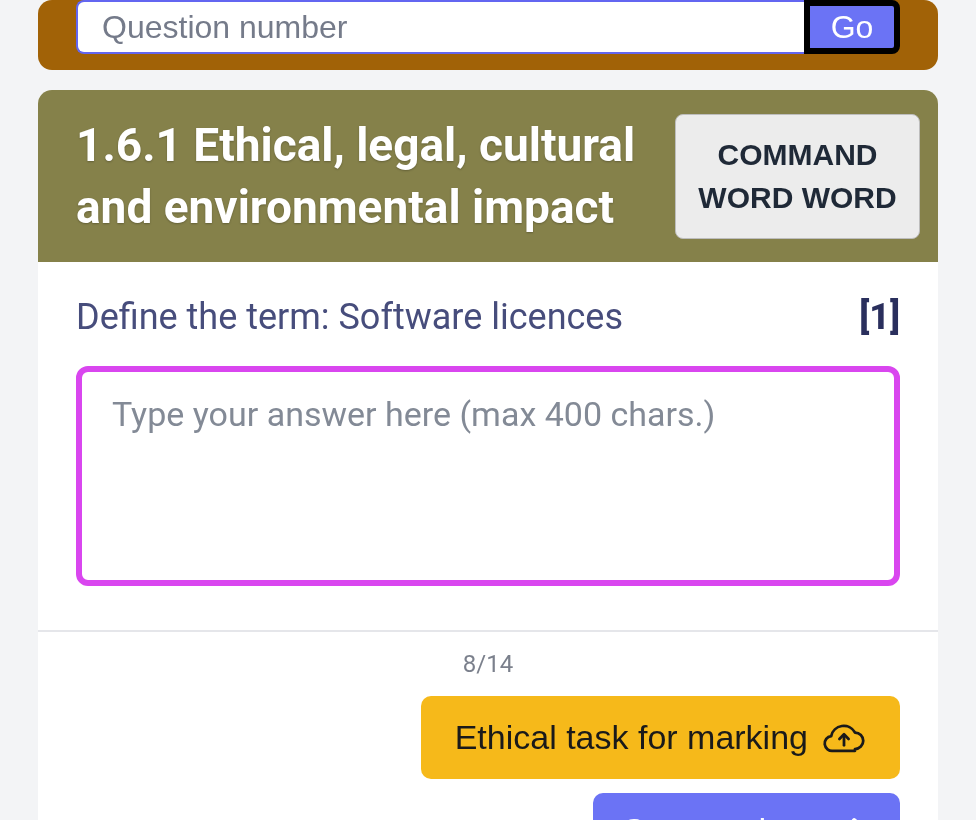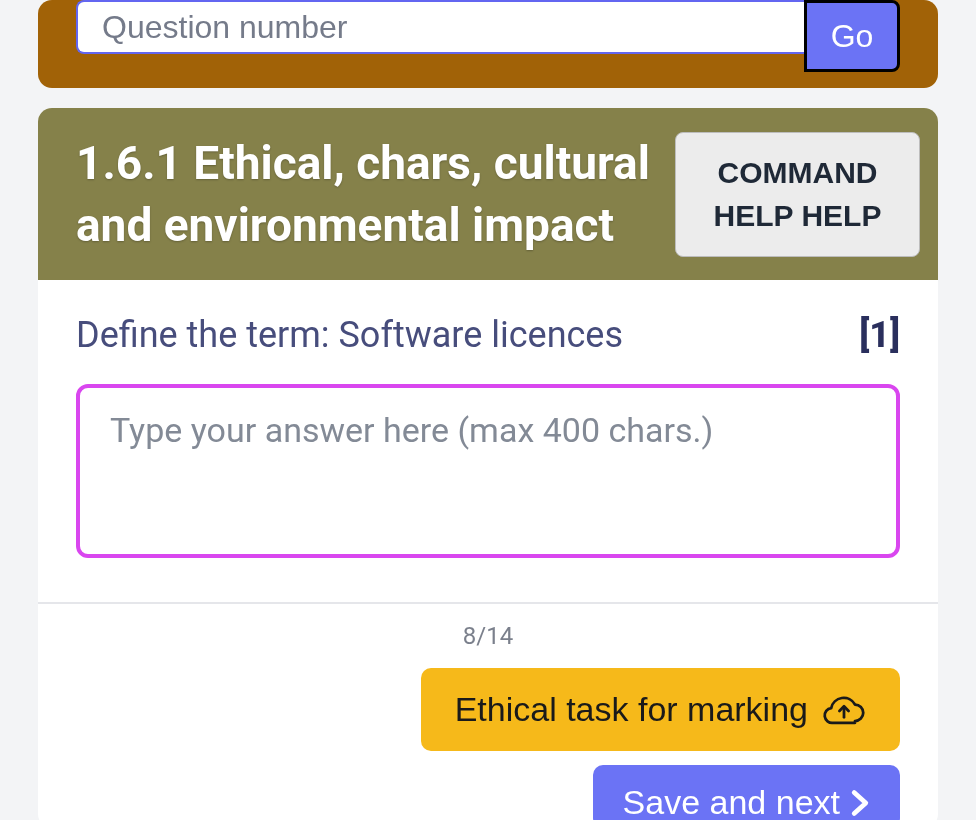--- a/index.html
+++ b/index.html
@@ -29,25 +29,25 @@
     border-radius: 8px 0 0 8px;
     font-size: 32px;
     color: #374151;
     padding: 0 24px;
     height: 54px;
     outline: none;
   }
   .search-input::placeholder { color: #757b8a; }
   .go-btn {
     width: 96px;
-    height: 72px;
+    height: 54px;
     background: #6b73f5;
     color: #fff;
     font-size: 32px;
-    border: 3px solid #000000;
+    border: 6px solid #000000;
     border-radius: 0 8px 8px 0;
     cursor: pointer;
   }
 
   .question-card {
     background: #fff;
     border-radius: 14px;
     margin: 0 38px;
     overflow: hidden;
   }
@@ -98,22 +98,22 @@
     font-size: 36px;
     font-weight: 800;
     color: #2a2f5d;
   }
 
   .answer-wrap {
     padding: 0 38px 40px 38px;
   }
   .answer-box {
     width: 100%;
-    height: 174px;
-    border: 4px solid #d946ef;
+    height: 220px;
+    border: 6px solid #d946ef;
     border-radius: 12px;
     font-size: 34px;
     color: #374151;
     padding: 22px 30px;
     resize: none;
     font-family: inherit;
     outline: none;
   }
   .answer-box::placeholder { color: #838a96; }
 
@@ -167,22 +167,22 @@
 <div class="search-card">
   <div class="search-row">
     <input class="search-input" type="text" placeholder="Question number" style="">
     <button class="go-btn">Go</button>
   </div>
 </div>
 
 <div class="question-card">
 
   <div class="topic-header">
-    <div class="topic-title">1.6.1 Ethical, chars, cultural and environmental impact</div>
-    <button class="help-btn">COMMAND HELP HELP</button>
+    <div class="topic-title">1.6.1 Ethical, legal, cultural and environmental impact</div>
+    <button class="help-btn">COMMAND WORD WORD</button>
   </div>
 
   <div class="prompt-row">
     <div class="prompt-text">Define the term: Software licences</div>
     <div class="marks">[1]</div>
   </div>
 
   <div class="answer-wrap">
     <textarea class="answer-box" placeholder="Type your answer here (max 400 chars.)" style=""></textarea>
   </div>

